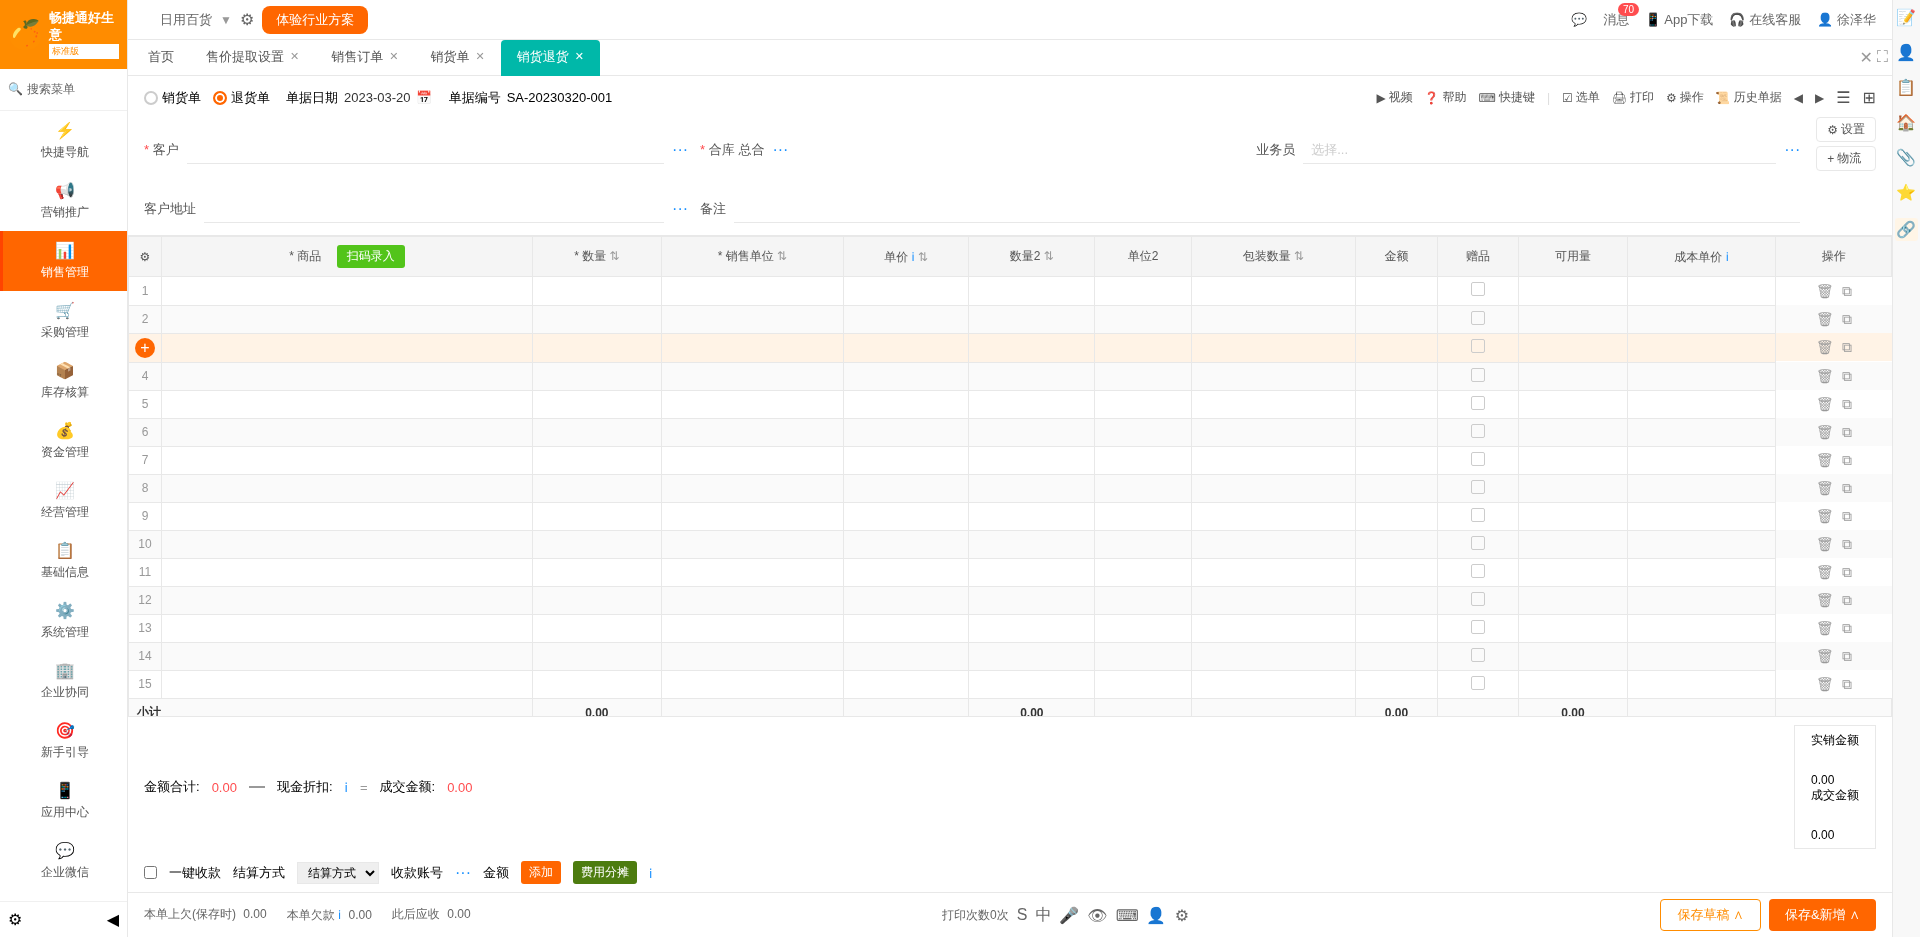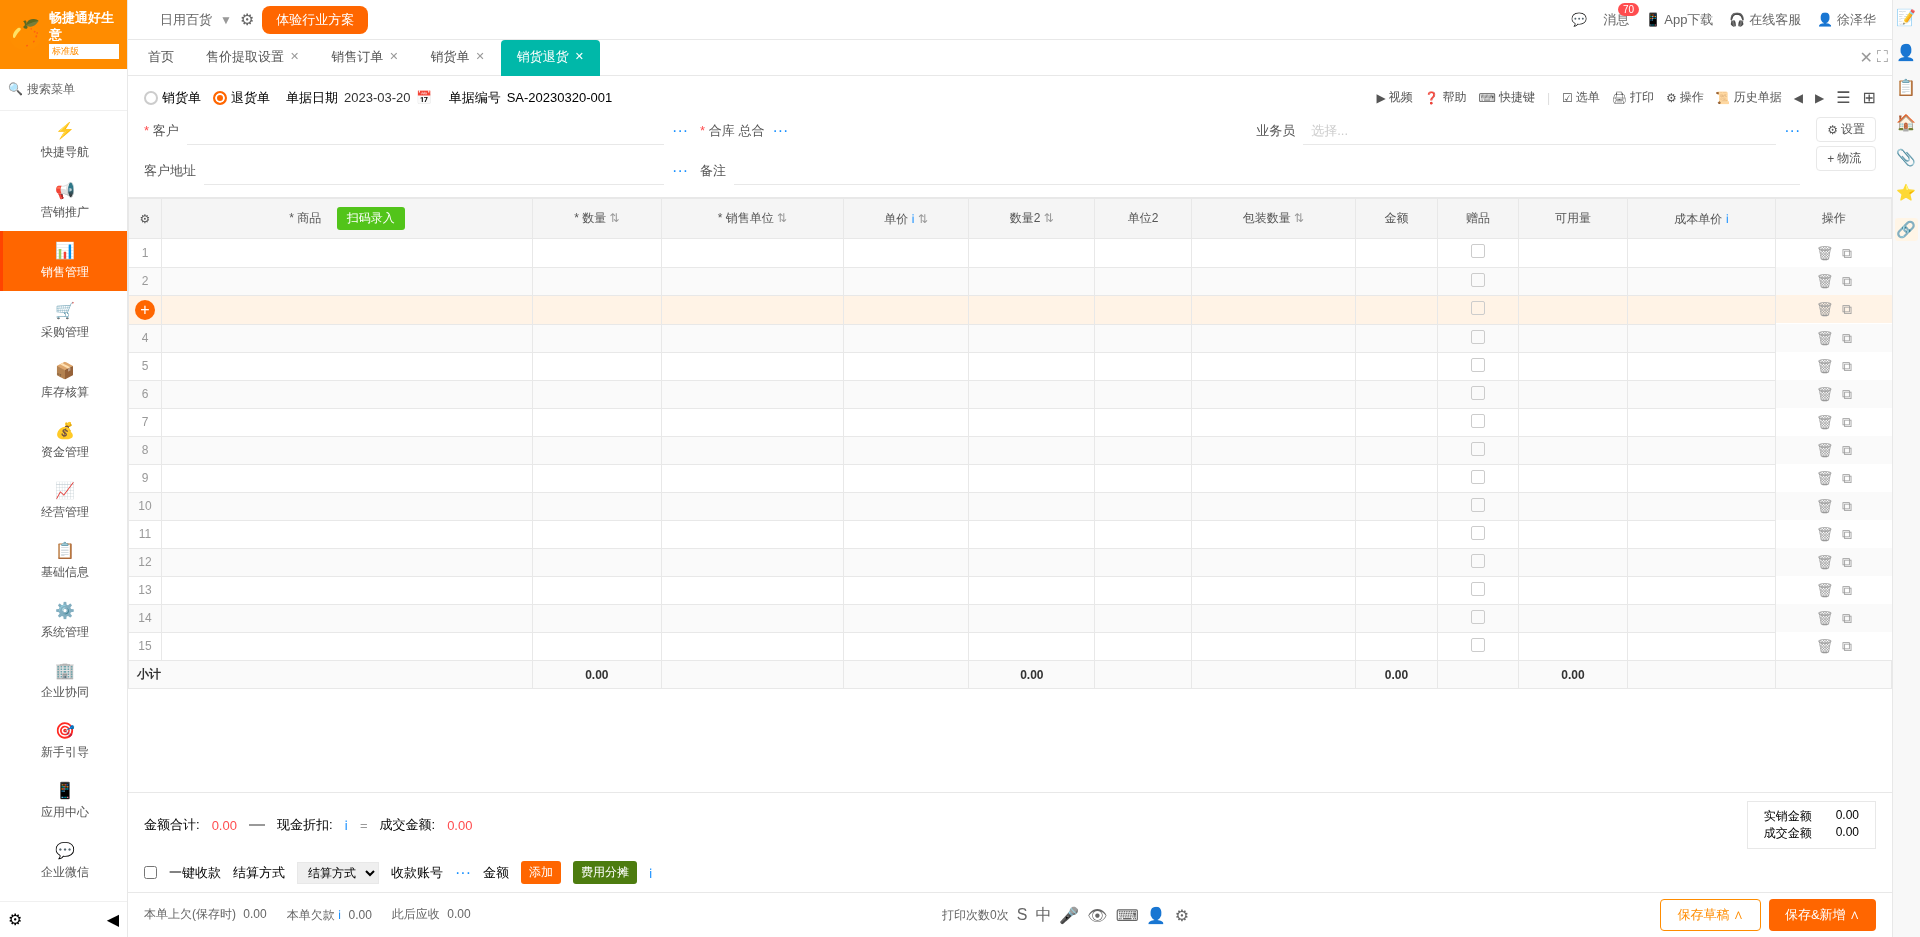--- a/index.html
+++ b/index.html
@@ -47,21 +47,21 @@
     .form-top { display: flex; align-items: center; gap: 16px; margin-bottom: 10px; }
     .radio-group { display: flex; gap: 12px; align-items: center; }
     .radio-item { display: flex; align-items: center; gap: 4px; cursor: pointer; font-size: 13px; }
     .radio-circle { width: 14px; height: 14px; border-radius: 50%; border: 2px solid #ccc; display: inline-block; }
     .radio-circle.checked { border-color: #ff6600; background: #ff6600; box-shadow: inset 0 0 0 2px #fff; }
     .form-date { display: flex; align-items: center; gap: 6px; font-size: 13px; }
     .form-no { display: flex; align-items: center; gap: 6px; font-size: 13px; }
     .action-toolbar { margin-left: auto; display: flex; align-items: center; gap: 12px; font-size: 12px; color: #555; }
     .action-btn { display: flex; align-items: center; gap: 3px; cursor: pointer; color: #555; }
     .form-fields { display: grid; grid-template-columns: 1fr 1fr 1fr; gap: 12px; }
-    .form-field { display: flex; align-items: center; gap: 8px; }
+    .form-field { display: flex; align-items: center; gap: 8px; margin-top: 19px; }
     .field-label { font-size: 13px; color: #555; white-space: nowrap; }
     .required-star { color: #ff4d4f; }
     .field-input { flex: 1; height: 28px; border: none; border-bottom: 1px solid #e8e8e8; padding: 0 8px; font-size: 13px; outline: none; color: #333; }
     .field-input::placeholder { color: #ccc; }
     .field-dots { color: #1890ff; font-size: 16px; cursor: pointer; }
     .side-actions { display: flex; flex-direction: column; gap: 4px; }
     .side-action-btn { background: #fff; border: 1px solid #e8e8e8; border-radius: 4px; padding: 3px 10px; font-size: 12px; cursor: pointer; color: #555; display: flex; align-items: center; gap: 3px; }
 
     
     .table-area { flex: 1; overflow: hidden; display: flex; flex-direction: column; background: #fff; }
@@ -87,21 +87,21 @@
     .bottom-footer { display: flex; align-items: center; justify-content: space-between; padding: 6px 16px; border-top: 1px solid #e8e8e8; font-size: 12px; color: #666; }
     .footer-left { display: flex; gap: 20px; }
     .footer-center { display: flex; align-items: center; gap: 8px; }
     .footer-right { display: flex; gap: 8px; }
     .save-draft-btn { background: #fff; border: 1px solid #ff8c00; color: #ff8c00; border-radius: 4px; padding: 6px 16px; font-size: 13px; cursor: pointer; display: flex; align-items: center; gap: 4px; }
     .save-new-btn { background: #ff6600; color: #fff; border: none; border-radius: 4px; padding: 6px 16px; font-size: 13px; cursor: pointer; display: flex; align-items: center; gap: 4px; }
 
     
     .right-panel { width: 28px; background: #f8f8f8; display: flex; flex-direction: column; align-items: center; padding: 8px 0; gap: 16px; border-left: 1px solid #e8e8e8; flex-shrink: 0; }
     .right-panel-icon { font-size: 16px; color: #999; cursor: pointer; }
-    .amount-summary-row { display: flex; justify-content: space-between; gap: 24px; }
+    .amount-summary-row { display: flex; justify-content: space-between; gap: 24px; flex-direction: column; }
 
     
     .table-input { border: none; background: transparent; outline: none; width: 100%; text-align: center; font-size: 12px; }
 
     .fee-split-btn { background: #4d7c0f; color: #fff; border: none; border-radius: 3px; padding: 3px 8px; font-size: 12px; cursor: pointer; }
     .add-btn { background: #ff6600; color: #fff; border: none; border-radius: 3px; padding: 3px 8px; font-size: 12px; cursor: pointer; }
   </style>
 </head>
 <body>
 

